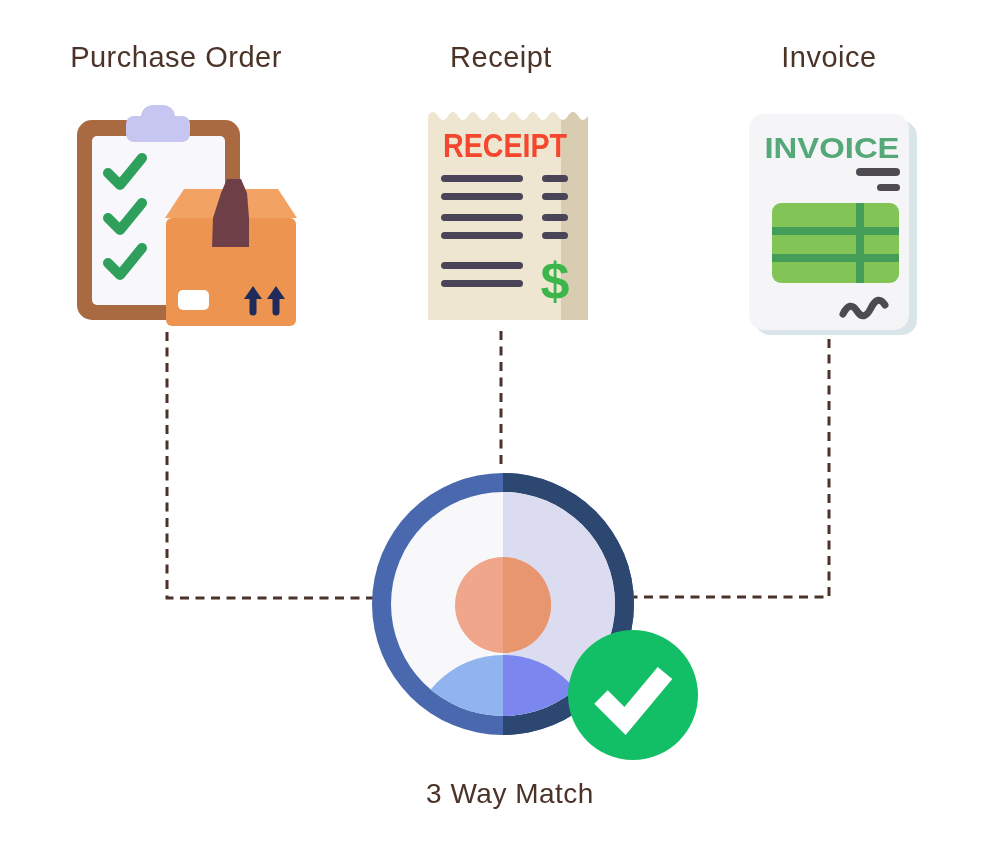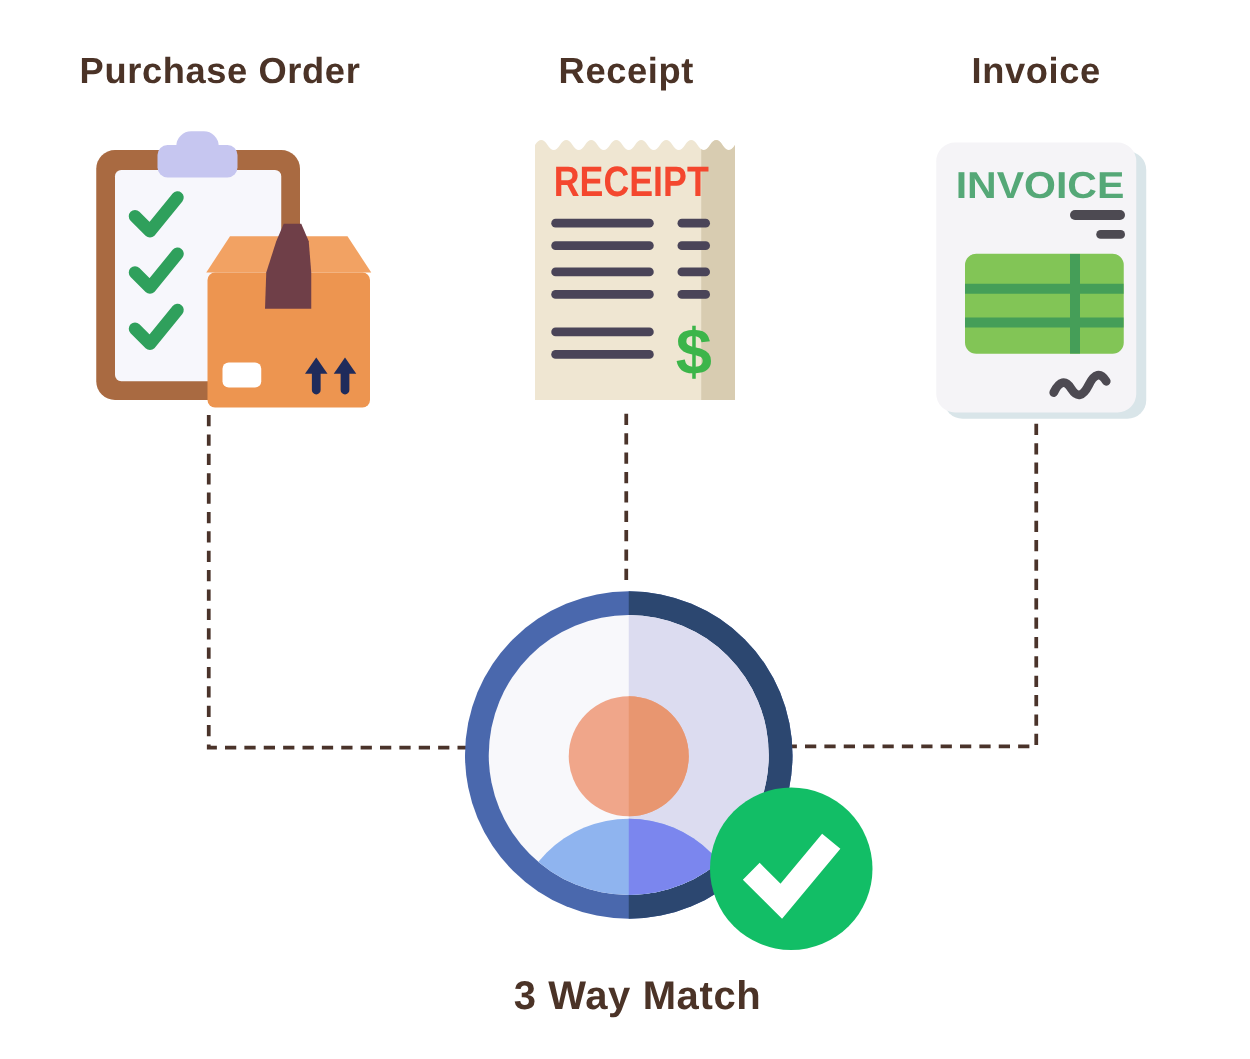--- a/index.html
+++ b/index.html
@@ -2,26 +2,26 @@
 <html style="--label_brown: #4b3327; --dash_brown: #4a332a; --clip_frame: #a96a41; --paper_white: #f7f7fc; --clip_lavender: #c6c6f0; --check_green: #2fa05c; --box_top: #f2a263; --box_body: #ed9550; --box_tape: #6f3f48; --box_arrow: #1f2b5b; --box_label_white: #ffffff; --receipt_paper: #efe6d2; --receipt_shade: #d8ccb1; --receipt_red: #f4472e; --receipt_line: #4a4458; --dollar_green: #3cb54a; --invoice_paper: #f5f4f7; --invoice_shadow: #d9e5e9; --invoice_green: #55a877; --invoice_gray: #4d4a52; --table_light: #82c556; --table_dark: #459e58; --ring_left: #4a68ad; --ring_right: #2c4770; --face_left: #f8f8fb; --face_right: #dcdcf0; --head_left: #f0a68a; --head_right: #e89670; --shoulder_left: #8fb4ef; --shoulder_right: #7b86ee; --badge_green: #12be66; --badge_check: #ffffff;"><head>
 <meta charset="utf-8">
 <style>
   html,body { margin:0; padding:0; background:#ffffff; }
   .canvas {
     position:relative; width:1000px; height:847px; background:#ffffff;
     font-family:"Liberation Sans", sans-serif; overflow:hidden;
   }
   .illus { position:absolute; left:0; top:0; }
   .lbl {
-    position:absolute; font-weight:bold; font-size:29px; color:var(--label_brown);
+    position:absolute; font-weight:normal; font-size:29px; color:var(--label_brown);
     text-align:center; transform:translateX(-50%); white-space:nowrap;
     letter-spacing:0.5px;
   }
   .lbl-top { top:41px; }
-  .lbl-bottom { top:778px; font-size:32px; }
+  .lbl-bottom { top:778px; font-size:28px; }
   svg text { font-family:"Liberation Sans", sans-serif; font-weight:bold; }
 </style>
 </head>
 <body>
 
 <div class="canvas">
 
   <div class="lbl lbl-top" style="left:176px;">Purchase Order</div>
   <div class="lbl lbl-top" style="left:501px;">Receipt</div>
   <div class="lbl lbl-top" style="left:829px;">Invoice</div>

